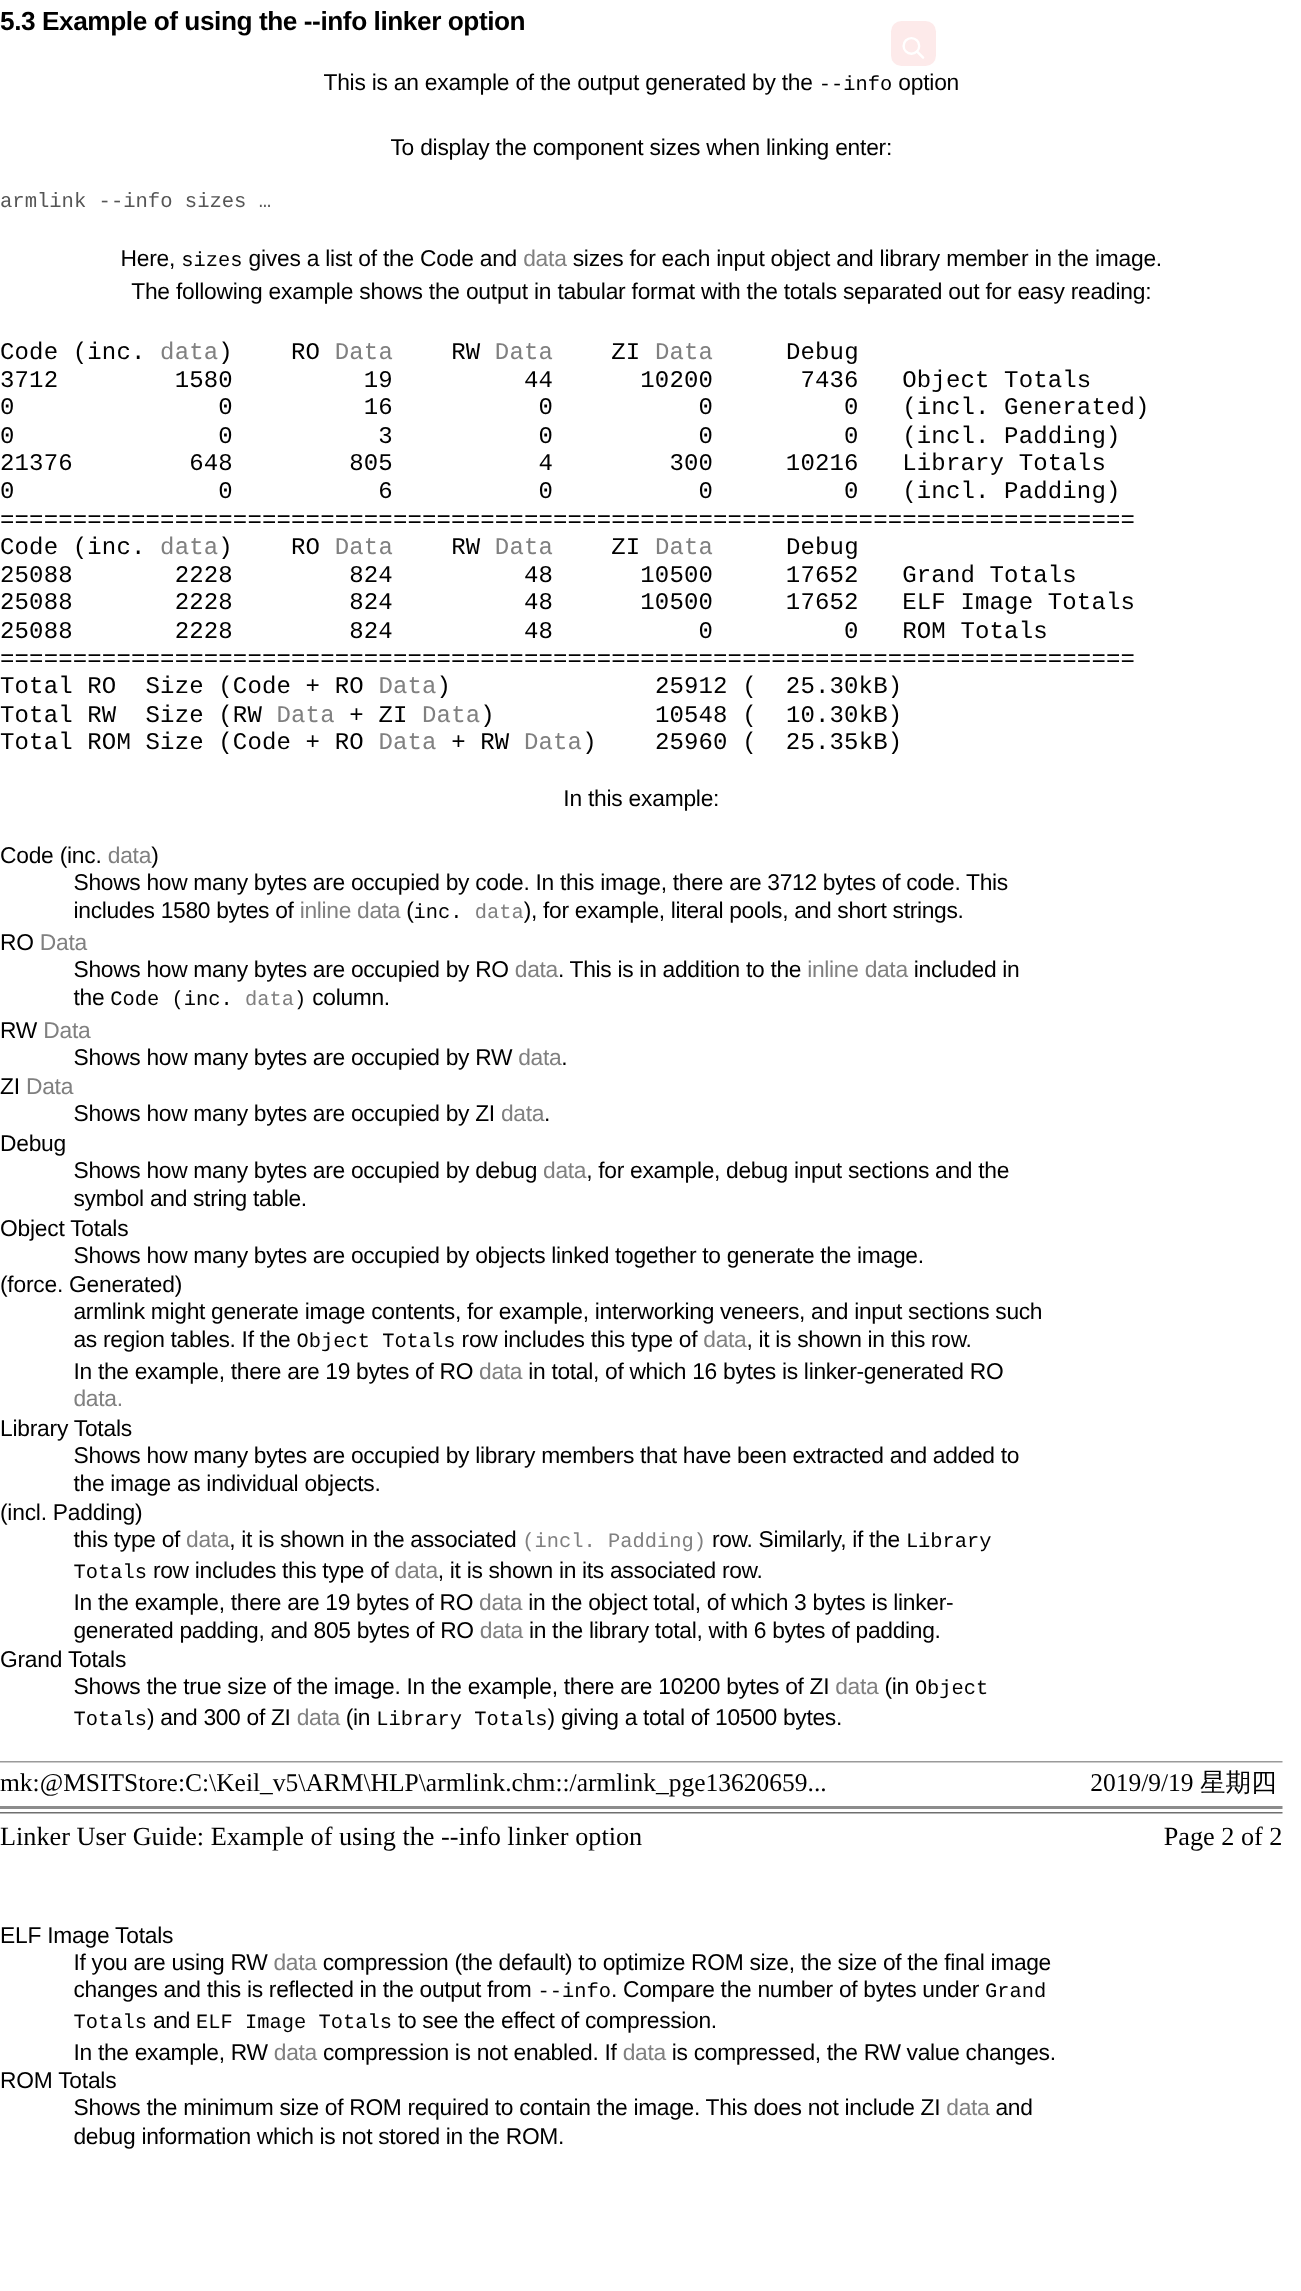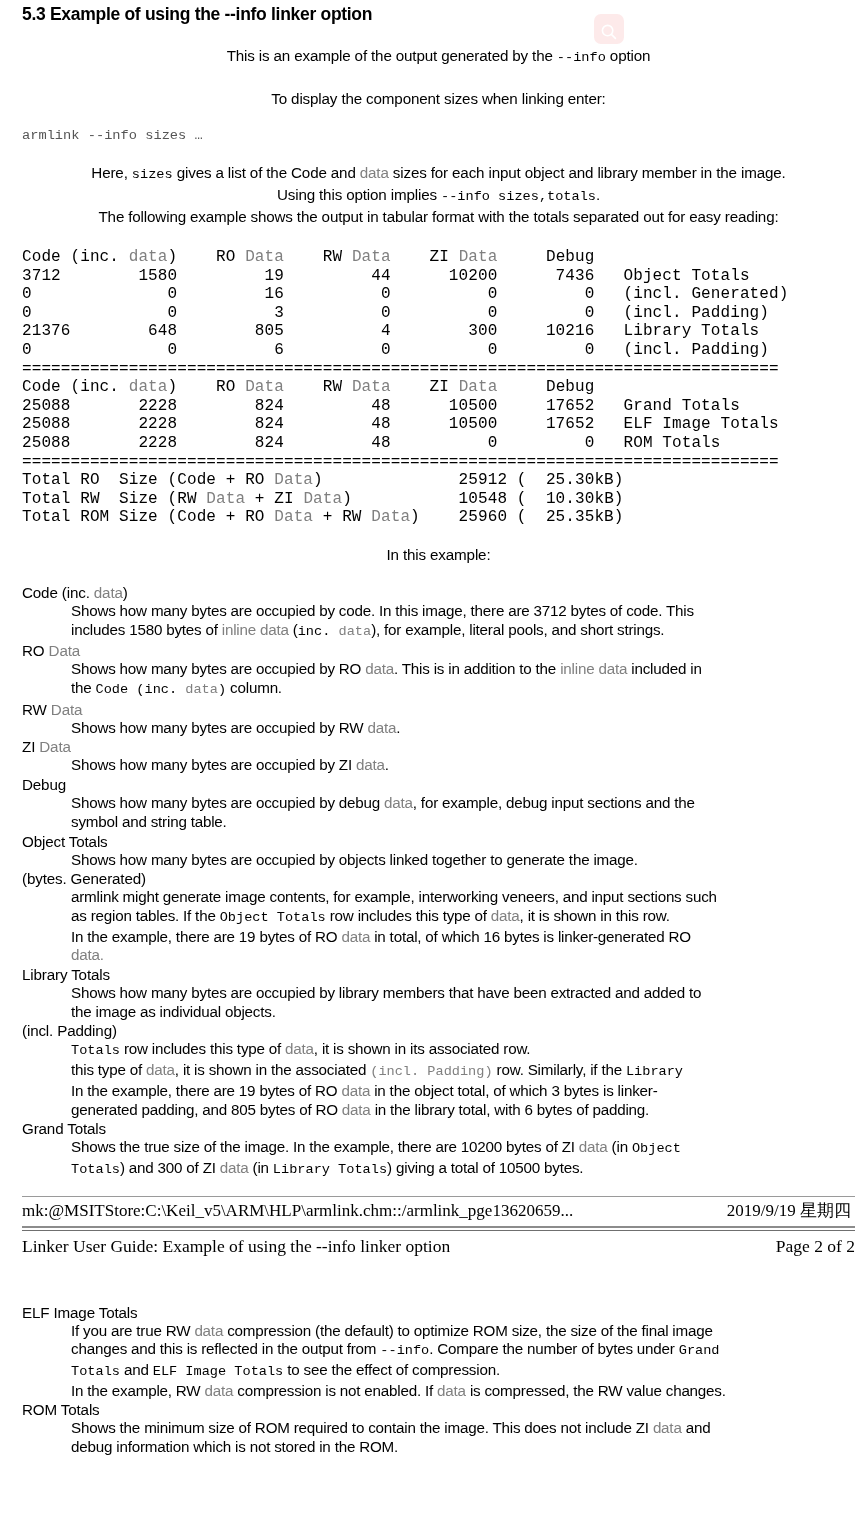--- a/index.html
+++ b/index.html
@@ -15,23 +15,22 @@
     color: #000000;
     overflow: hidden;
   }
   .page {
     position: relative;
     width: 867px;
     padding: 0;
     box-sizing: border-box;
   }
   .pad {
-    padding-left: 12px;
+    padding-left: 0;
     padding-right: 12px;
-    margin-left: 10px;
   }
 
   
   h1.section-heading {
     font-family: "Liberation Sans", sans-serif;
     font-size: 17.5px;
     font-weight: bold;
     letter-spacing: -0.3px;
     margin: 0;
     padding: 3px 0 0 0;
@@ -167,23 +166,20 @@
     <p class="body">To display the component sizes when linking enter:</p>
 
     <div class="sp-18"></div>
 
     <pre class="cmd">armlink --info sizes …</pre>
 
     <div class="sp-18"></div>
 
     <p class="body">
       <span>Here, </span><code>sizes</code><span> gives a list of the Code and </span><span class="gray">data</span><span> sizes for each input object and library member in the image.</span>
-    </p>
-    <p class="body">
-      <span>Using this option implies </span><code>--info sizes,totals</code><span>.</span>
     </p>
     <p class="body">The following example shows the output in tabular format with the totals separated out for easy reading:</p>
 
     <div class="sp-21"></div>
 
     <div>
       <pre class="console"><span>Code (inc. </span><span class="gray">data</span><span>)    RO </span><span class="gray">Data</span><span>    RW </span><span class="gray">Data</span><span>    ZI </span><span class="gray">Data</span><span>     Debug
 3712        1580         19         44      10200      7436   Object Totals
 0              0         16          0          0         0   (incl. Generated)
 0              0          3          0          0         0   (incl. Padding)
@@ -215,31 +211,31 @@
         <p class="dd"><span>the </span><span class="mono">Code (inc. </span><span class="mono gray">data</span><span class="mono">)</span><span> column.</span></p>
         <p class="dt"><span>RW </span><span class="gray">Data</span></p>
         <p class="dd"><span>Shows how many bytes are occupied by RW </span><span class="gray">data</span><span>.</span></p>
         <p class="dt"><span>ZI </span><span class="gray">Data</span></p>
         <p class="dd"><span>Shows how many bytes are occupied by ZI </span><span class="gray">data</span><span>.</span></p>
         <p class="dt"><span>Debug</span></p>
         <p class="dd"><span>Shows how many bytes are occupied by debug </span><span class="gray">data</span><span>, for example, debug input sections and the</span></p>
         <p class="dd"><span>symbol and string table.</span></p>
         <p class="dt"><span>Object Totals</span></p>
         <p class="dd"><span>Shows how many bytes are occupied by objects linked together to generate the image.</span></p>
-        <p class="dt"><span>(bytes. Generated)</span></p>
+        <p class="dt"><span>(force. Generated)</span></p>
         <p class="dd"><span>armlink might generate image contents, for example, interworking veneers, and input sections such</span></p>
         <p class="dd"><span>as region tables. If the </span><span class="mono">Object Totals</span><span> row includes this type of </span><span class="gray">data</span><span>, it is shown in this row.</span></p>
         <p class="dd"><span>In the example, there are 19 bytes of RO </span><span class="gray">data</span><span> in total, of which 16 bytes is linker-generated RO</span></p>
         <p class="dd"><span class="gray">data</span><span class="gray">.</span></p>
         <p class="dt"><span>Library Totals</span></p>
         <p class="dd"><span>Shows how many bytes are occupied by library members that have been extracted and added to</span></p>
         <p class="dd"><span>the image as individual objects.</span></p>
         <p class="dt"><span>(incl. Padding)</span></p>
+        <p class="dd"><span>this type of </span><span class="gray">data</span><span>, it is shown in the associated </span><span class="mono gray">(incl. Padding)</span><span> row. Similarly, if the </span><span class="mono">Library</span></p>
         <p class="dd"><span class="mono">Totals</span><span> row includes this type of </span><span class="gray">data</span><span>, it is shown in its associated row.</span></p>
-        <p class="dd"><span>this type of </span><span class="gray">data</span><span>, it is shown in the associated </span><span class="mono gray">(incl. Padding)</span><span> row. Similarly, if the </span><span class="mono">Library</span></p>
         <p class="dd"><span>In the example, there are 19 bytes of RO </span><span class="gray">data</span><span> in the object total, of which 3 bytes is linker-</span></p>
         <p class="dd"><span>generated padding, and 805 bytes of RO </span><span class="gray">data</span><span> in the library total, with 6 bytes of padding.</span></p>
         <p class="dt"><span>Grand Totals</span></p>
         <p class="dd"><span>Shows the true size of the image. In the example, there are 10200 bytes of ZI </span><span class="gray">data</span><span> (in </span><span class="mono">Object</span></p>
         <p class="dd"><span class="mono">Totals</span><span>) and 300 of ZI </span><span class="gray">data</span><span> (in </span><span class="mono">Library Totals</span><span>) giving a total of 10500 bytes.</span></p>
       </div>
   </div>
 
   <div class="sp-16"></div>
 
@@ -257,21 +253,21 @@
     </div>
   </div>
 
   <div class="sp-21"></div>
   <div class="sp-21"></div>
 
   <div class="pad">
 
     <div id="deflist2">
         <p class="dt"><span>ELF Image Totals</span></p>
-        <p class="dd"><span>If you are true RW </span><span class="gray">data</span><span> compression (the default) to optimize ROM size, the size of the final image</span></p>
+        <p class="dd"><span>If you are using RW </span><span class="gray">data</span><span> compression (the default) to optimize ROM size, the size of the final image</span></p>
         <p class="dd"><span>changes and this is reflected in the output from </span><span class="mono">--info</span><span>. Compare the number of bytes under </span><span class="mono">Grand</span></p>
         <p class="dd"><span class="mono">Totals</span><span> and </span><span class="mono">ELF Image Totals</span><span> to see the effect of compression.</span></p>
         <p class="dd"><span>In the example, RW </span><span class="gray">data</span><span> compression is not enabled. If </span><span class="gray">data</span><span> is compressed, the RW value changes.</span></p>
         <p class="dt"><span>ROM Totals</span></p>
         <p class="dd"><span>Shows the minimum size of ROM required to contain the image. This does not include ZI </span><span class="gray">data</span><span> and</span></p>
         <p class="dd"><span>debug information which is not stored in the ROM.</span></p>
       </div>
   </div>
 
 </div>

